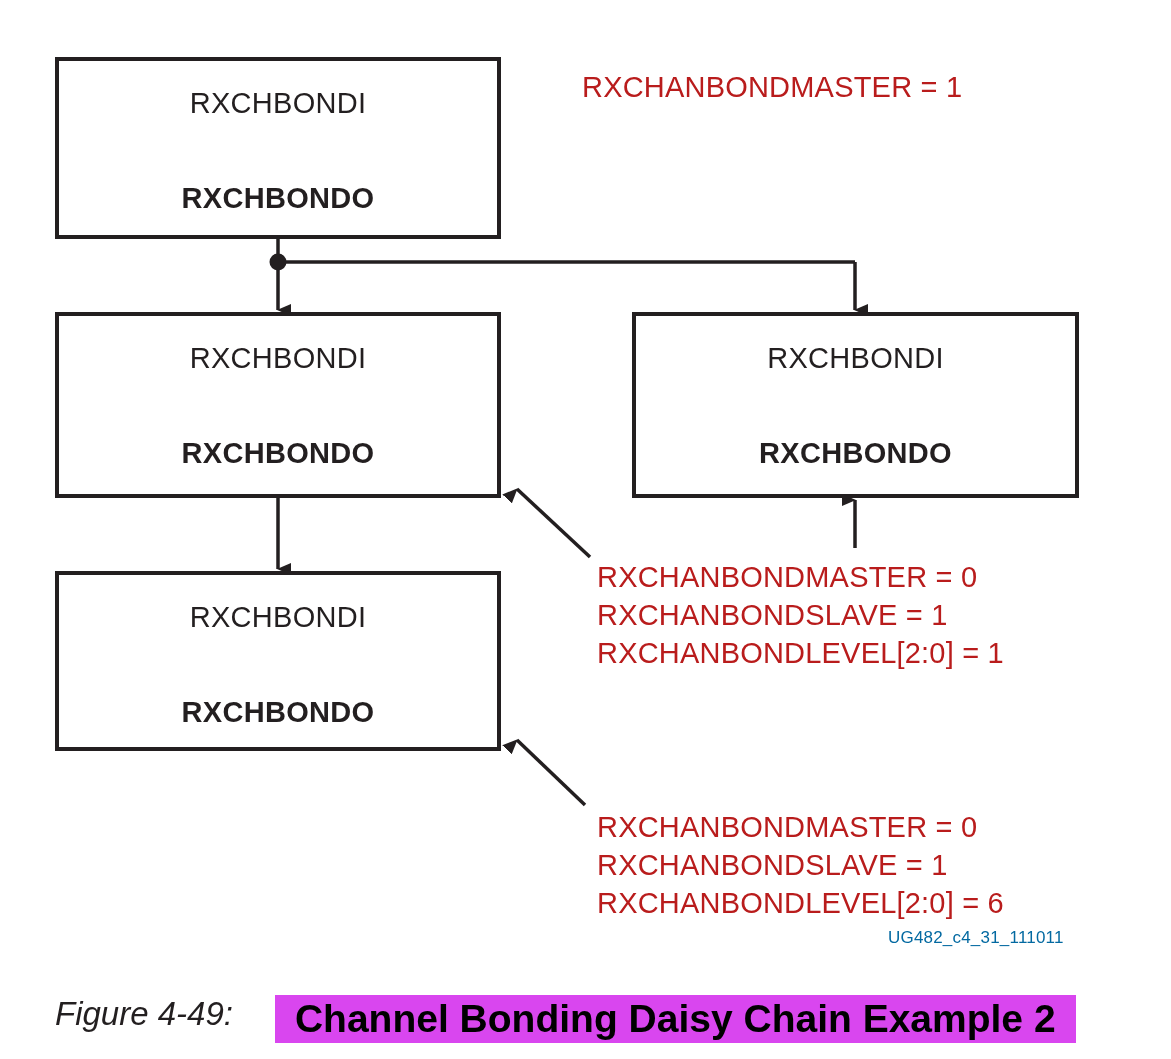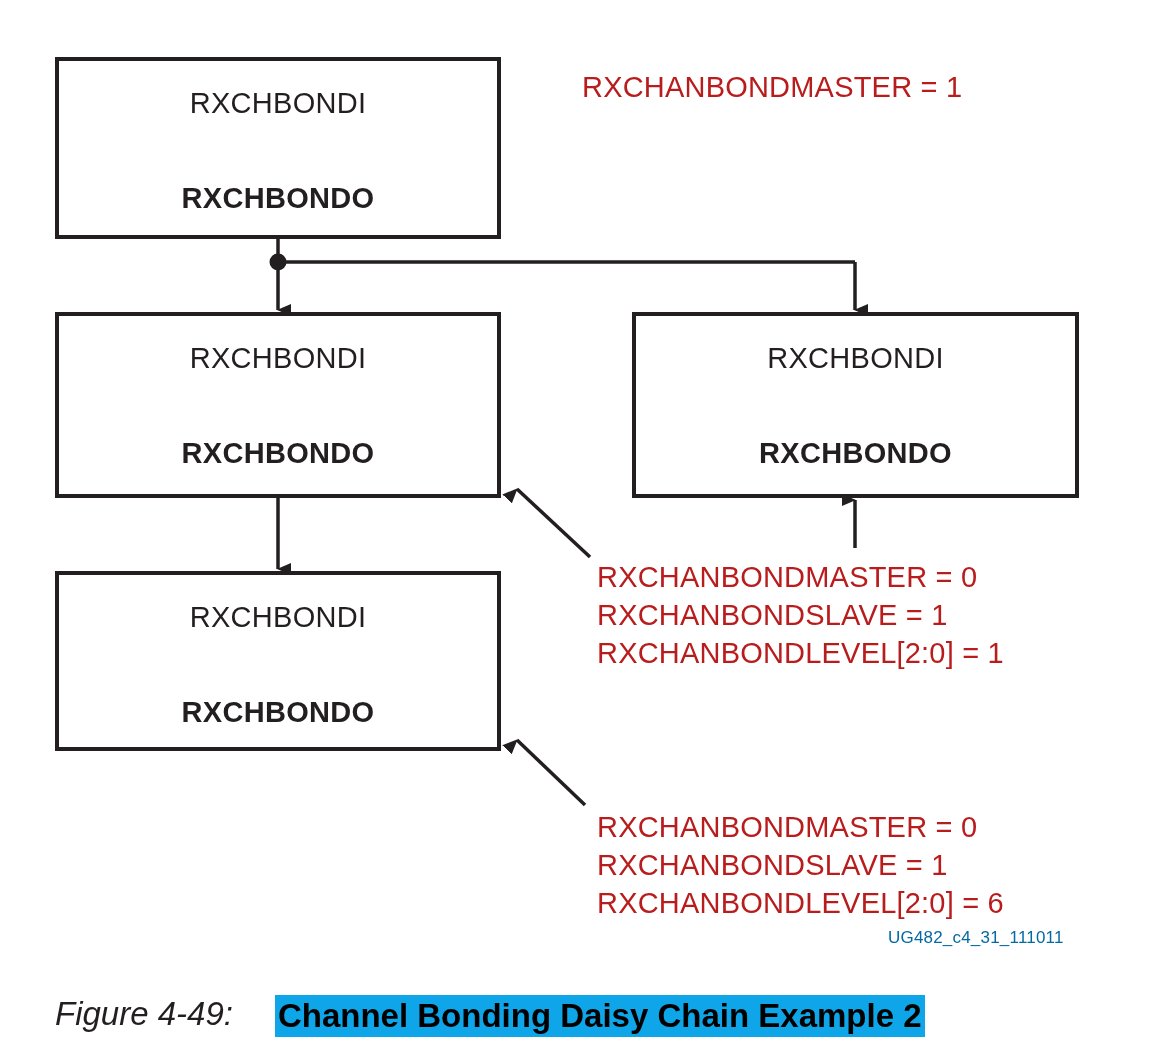--- a/index.html
+++ b/index.html
@@ -72,24 +72,24 @@
     white-space: nowrap;
   }
   #caption .fig-num {
     font-style: italic;
     font-size: 33px;
     color: #231f20;
     margin-right: 42px;
   }
   #caption .fig-title {
     font-weight: bold;
-    font-size: 33px;
+    font-size: 39px;
     color: #000000;
-    background: #0ea5e9;
-    padding: 2px 3px;
+    background: #d946ef;
+    padding: 2px 20px;
   }
 
   svg.wires {
     position: absolute;
     left: 0;
     top: 0;
     width: 1171px;
     height: 1059px;
     pointer-events: none;
   }

